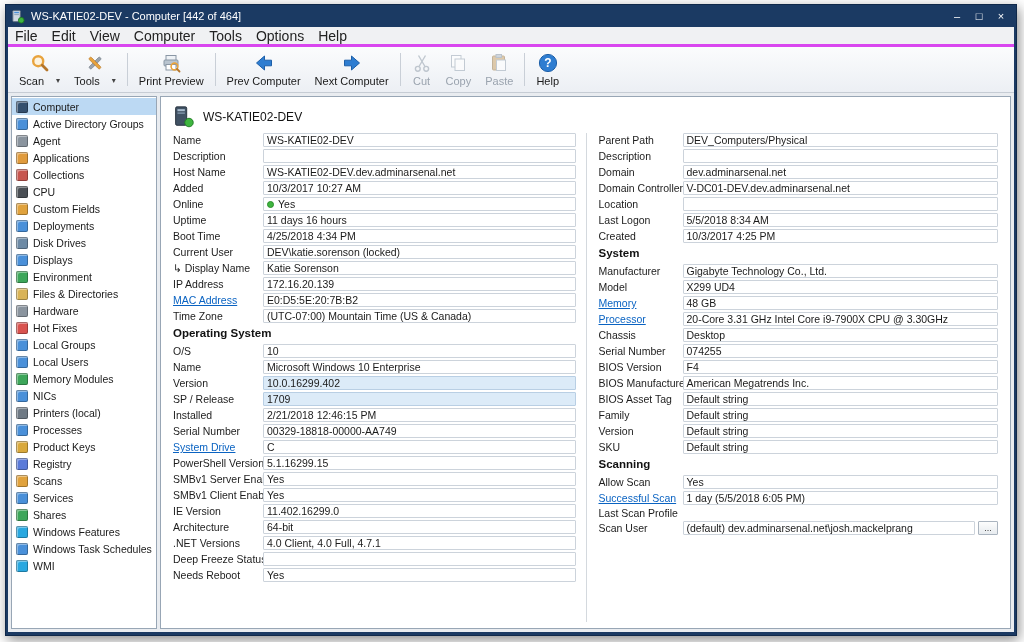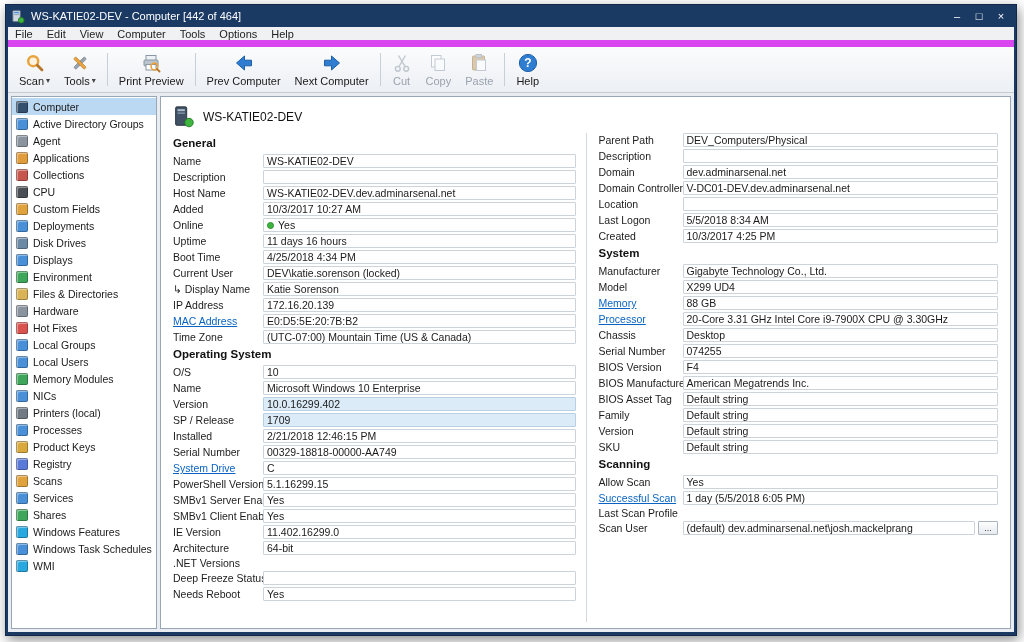--- a/index.html
+++ b/index.html
@@ -11,31 +11,31 @@
             display:flex; flex-direction:column; padding:0 2px 3px 2px; }
   
   .titlebar { height:22px; display:flex; align-items:center; gap:6px;
               color:#fff; font-size:11px; padding:0 2px; }
   .app-icon { width:15px; height:15px; flex:0 0 15px; }
   .title-controls { margin-left:auto; display:flex; }
   .tc-btn { width:22px; height:18px; display:flex; align-items:center; justify-content:center;
             color:#fff; font-size:11px; cursor:default; }
   
   .menubar { height:20px; background:#f0f1f3; display:flex; align-items:center;
-             font-size:11px; color:#222; border-bottom:7px solid #d946ef; }
+             font-size:14px; color:#222; border-bottom:3px solid #d946ef; }
   .menu-item { padding:3px 7px; }
   
   .toolbar { height:46px; background:linear-gradient(#fbfcfd,#eceff4);
              border-bottom:1px solid #c6ccd4; display:flex; align-items:stretch; padding:2px 4px; }
   .tb-btn { display:flex; flex-direction:column; align-items:center; justify-content:center;
             padding:2px 7px; font-size:11px; color:#1a1a1a; gap:2px; border-radius:2px; white-space:nowrap; }
   .tb-btn.disabled { color:#9aa3ae; }
   .tb-icon { width:20px; height:20px; display:block; }
   .tb-icon svg { width:20px; height:20px; display:block; }
-  .tb-labelwrap { display:flex; align-items:center; gap:2px; }
+  .tb-labelwrap { display:flex; align-items:center; gap:12px; }
   .tb-arrow { font-size:8px; color:#444; }
   .tb-sep { width:1px; background:#c9cfd7; margin:4px 4px; }
   
   .app-body { flex:1; display:flex; background:#e9ecf0; padding:3px; gap:3px; overflow:hidden; }
   .sidebar { width:146px; background:#ffffff; border:1px solid #98a6b5; overflow:hidden; padding-top:1px; }
   .sb-item { height:17px; display:flex; align-items:center; gap:5px; padding:0 4px;
              font-size:10.5px; color:#1a1a1a; white-space:nowrap; cursor:default; }
   .sb-item.selected { background:#bcd9f3; }
   .sb-icon { width:12px; height:12px; flex:0 0 12px; border-radius:2px;
              box-shadow:inset 0 0 0 1px rgba(0,0,0,.28), inset 2px 2px 0 rgba(255,255,255,.38); }
@@ -331,21 +331,20 @@
         <svg class="comp-icon" viewBox="0 0 26 26">
           <rect x="5" y="2" width="12" height="20" rx="1.5" fill="#415264" stroke="#25303c"></rect>
           <rect x="7" y="4.5" width="8" height="2.2" fill="#a9bccf"></rect>
           <rect x="7" y="8" width="8" height="1.6" fill="#7f93a8"></rect>
           <circle cx="19.5" cy="19" r="4.6" fill="#3fb53f" stroke="#1f7a24"></circle>
         </svg>
         <span>WS-KATIE02-DEV</span>
       </div>
       <div class="columns">
         <div class="col left">
-            <div class="section-title">General</div>
             <div class="frow">
               <div class="flabel">Name</div>
               <div class="fvalue">
                 <span>WS-KATIE02-DEV</span>
               </div>
             </div>
             <div class="frow">
               <div class="flabel">Description</div>
               <div class="fvalue">
                 <span></span>
@@ -480,20 +479,23 @@
               </div>
             </div>
             <div class="frow">
               <div class="flabel">Architecture</div>
               <div class="fvalue">
                 <span>64-bit</span>
               </div>
             </div>
             <div class="frow">
               <div class="flabel">.NET Versions</div>
+              <div class="fvalue">
+                <span>4.0 Client, 4.0 Full, 4.7.1</span>
+              </div>
             </div>
             <div class="frow">
               <div class="flabel">Deep Freeze Status</div>
               <div class="fvalue">
                 <span></span>
               </div>
             </div>
             <div class="frow">
               <div class="flabel">Needs Reboot</div>
               <div class="fvalue">
@@ -553,21 +555,21 @@
             </div>
             <div class="frow">
               <div class="flabel">Model</div>
               <div class="fvalue">
                 <span>X299 UD4</span>
               </div>
             </div>
             <div class="frow">
               <div class="flabel link">Memory</div>
               <div class="fvalue">
-                <span>88 GB</span>
+                <span>48 GB</span>
               </div>
             </div>
             <div class="frow">
               <div class="flabel link">Processor</div>
               <div class="fvalue">
                 <span>20-Core 3.31 GHz Intel Core i9-7900X CPU @ 3.30GHz</span>
               </div>
             </div>
             <div class="frow">
               <div class="flabel">Chassis</div>

